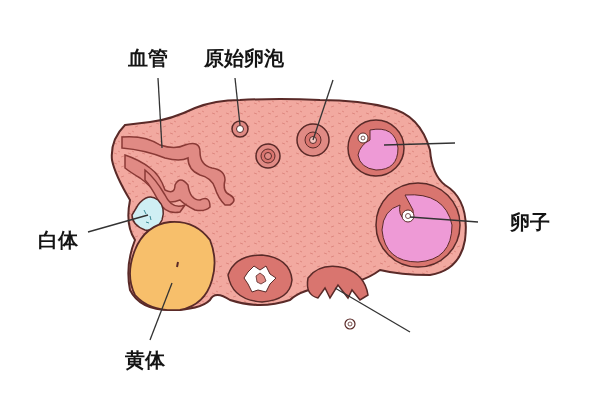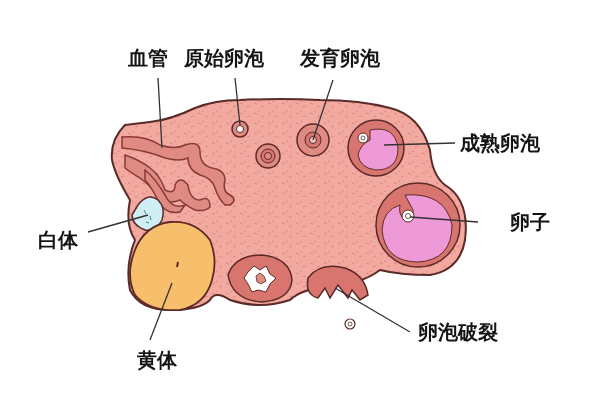--- a/index.html
+++ b/index.html
@@ -88,20 +88,17 @@
       <line x1="333" y1="80" x2="313" y2="140"></line>
       <line x1="384" y1="145" x2="455" y2="143"></line>
       <line x1="410" y1="217" x2="478" y2="222"></line>
       <line x1="88" y1="232" x2="148" y2="215"></line>
       <line x1="150" y1="340" x2="172" y2="283"></line>
       <line x1="335" y1="288" x2="410" y2="332"></line>
     </g>
   </svg>
 
   <div class="label" style="left:128px;top:48px;">血管</div>
-  <div class="label" style="left:184px;top:48px;">原始卵泡</div>
-  <div class="label" style="left:300px;top:48px;">发育卵泡</div>
-  <div class="label" style="left:460px;top:133px;">成熟卵泡</div>
+  <div class="label" style="left:204px;top:48px;">原始卵泡</div>
   <div class="label" style="left:510px;top:212px;">卵子</div>
   <div class="label" style="left:38px;top:230px;text-align:right;">白体</div>
-  <div class="label" style="left:137px;top:350px;">黄体</div>
-  <div class="label" style="left:418px;top:322px;">卵泡破裂</div>
+  <div class="label" style="left:125px;top:350px;">黄体</div>
 </div>
 
 </body></html>

